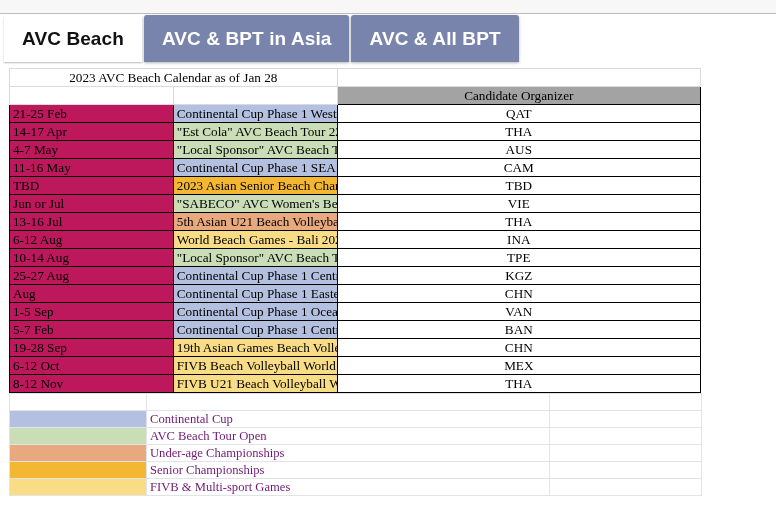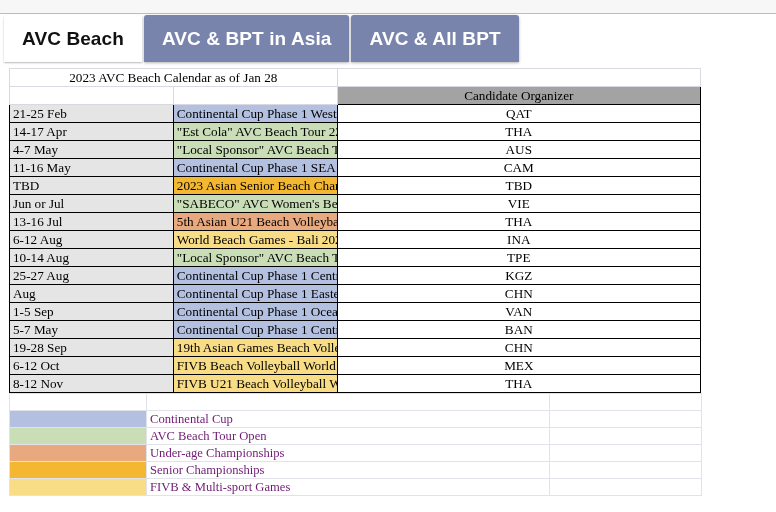--- a/index.html
+++ b/index.html
@@ -101,21 +101,21 @@
   }
   .hdr-org {
     text-align: center;
     font-size: 13.2px;
     border: 1.6px solid #000000;
     border-bottom: 1.6px solid #000000;
     background: #a3a3a3;
   }
   .blank-faint { border: 1px solid #d9d9e3; background:#ffffff; }
 
-  .date-cell  { text-align: left;   background: #e5e5e5; }
+  .date-cell  { text-align: left;   background: #be185d; }
   .event-cell { text-align: center; }
   .org-cell   { text-align: center; background: #ffffff; margin-top: 36px; }
 
   
   .c-continental { background: #b3c0e0; color: #1f2b60; }
   .c-tour        { background: #c9ddb6; color: #14210c; }
   .c-underage    { background: #e9a97f; color: #221006; }
   .c-senior      { background: #f4b731; color: #1a1205; }
   .c-fivb        { background: #f8dd86; color: #1a1305; }
 
@@ -226,21 +226,21 @@
             <td class="date-cell col-date bk">Aug</td>
             <td class="event-cell col-event bk c-continental">Continental Cup Phase 1 Eastern Zone (DG)</td>
             <td class="org-cell col-org bk">CHN</td>
           </tr>
           <tr>
             <td class="date-cell col-date bk">1-5 Sep</td>
             <td class="event-cell col-event bk c-continental">Continental Cup Phase 1 Oceania Zone (DG)</td>
             <td class="org-cell col-org bk">VAN</td>
           </tr>
           <tr>
-            <td class="date-cell col-date bk">5-7 May</td>
+            <td class="date-cell col-date bk">5-7 Feb</td>
             <td class="event-cell col-event bk c-continental">Continental Cup Phase 1 Central Zone (Men)</td>
             <td class="org-cell col-org bk">BAN</td>
           </tr>
           <tr>
             <td class="date-cell col-date bk">19-28 Sep</td>
             <td class="event-cell col-event bk c-fivb">19th Asian Games Beach Volleyball (DG)</td>
             <td class="org-cell col-org bk">CHN</td>
           </tr>
           <tr>
             <td class="date-cell col-date bk">6-12 Oct</td>

